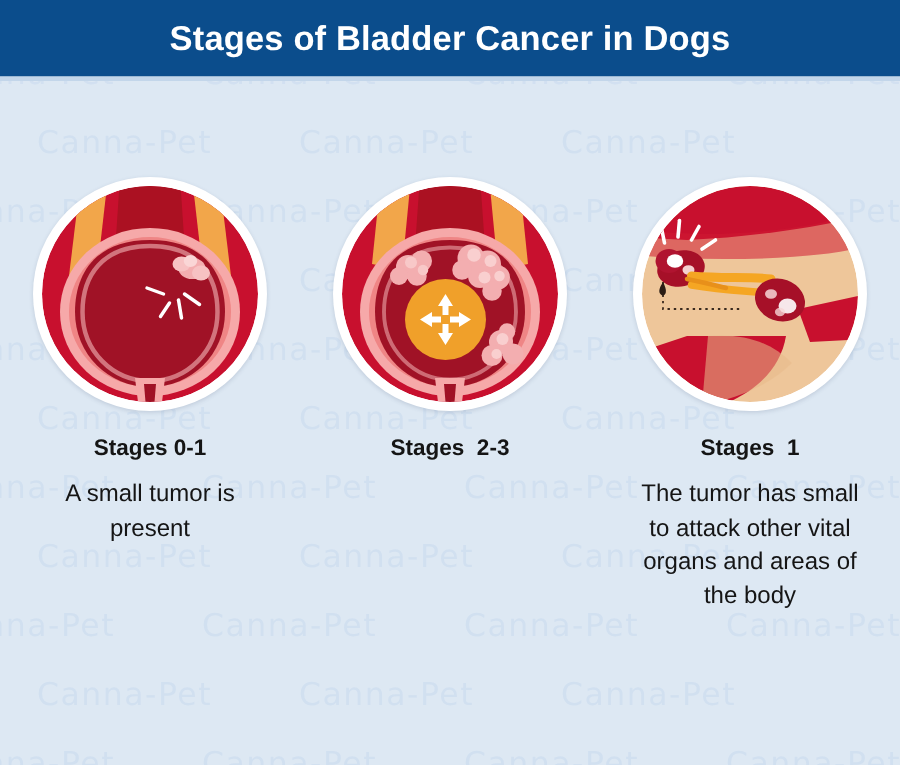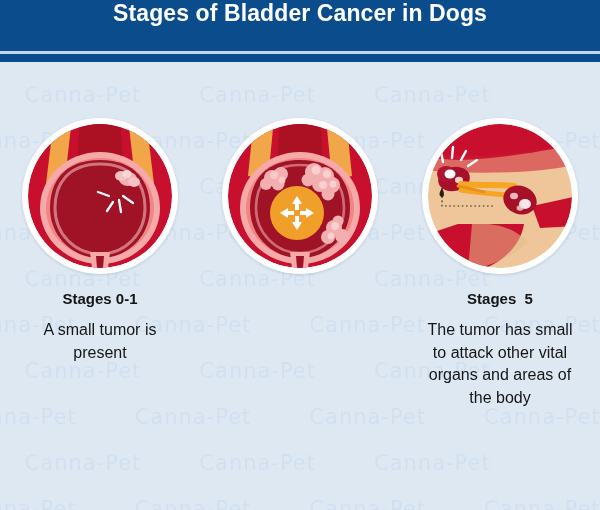--- a/index.html
+++ b/index.html
@@ -41,24 +41,25 @@
     letter-spacing: 1px;
     opacity: .85;
   }
   .wm-row span { margin-right: 58px; }
 
   
   .header-bar {
     position: absolute;
     left: 0; top: 0;
     width: 600px;
-    height: 62px;
+    height: 51px;
     background: #0b4d8c;
     z-index: 5;
     display: flex;
+    align-items: center;
     justify-content: center;
   }
   .header-accent {
     position: absolute;
     left: 0; top: 51px;
     width: 600px;
     height: 3px;
     background: #c3d6ea;
     z-index: 5;
   }
@@ -297,20 +298,21 @@
 
                 <path d="M52 89 L60 84 L60 87 L66 87 L66 91 L60 91 L60 94 Z"></path>
 
                 <path d="M86 89 L78 94 L78 91 L72 91 L72 87 L78 87 L78 84 Z"></path>
               </g>
             </g>
           </svg>
         </div>
       </div>
       <div class="caption">
+        <div class="stage-label">Stages  2-3</div>
       </div>
     </div>
 
     <div class="col">
       <div class="circle-wrap">
         <div class="circle-ring"></div>
         <div class="circle-art">
           <svg width="144" height="144" viewBox="0 0 144 144">
             <defs>
               <clipPath id="c3clip">
@@ -358,19 +360,19 @@
               </g>
 
               <path d="M14 64 C 11.5 68, 10.8 70.5, 12.4 72.2 C 13.8 73.7, 15.6 73, 15.9 70.9 C 16.2 69, 15.4 66.8, 14 64 Z" fill="#2b1d14"></path>
 
               <path d="M44 100 C 68 98, 86 104, 100 118 C 86 132, 64 142, 40 146" fill="#e7ba8a" opacity=".55"></path>
             </g>
           </svg>
         </div>
       </div>
       <div class="caption">
-        <div class="stage-label">Stages  5</div>
+        <div class="stage-label">Stages  1</div>
         <div class="stage-desc">The tumor has small to attack other vital organs and areas of the body</div>
       </div>
     </div>
 
   </div>
 </div>
 
 </body></html>

